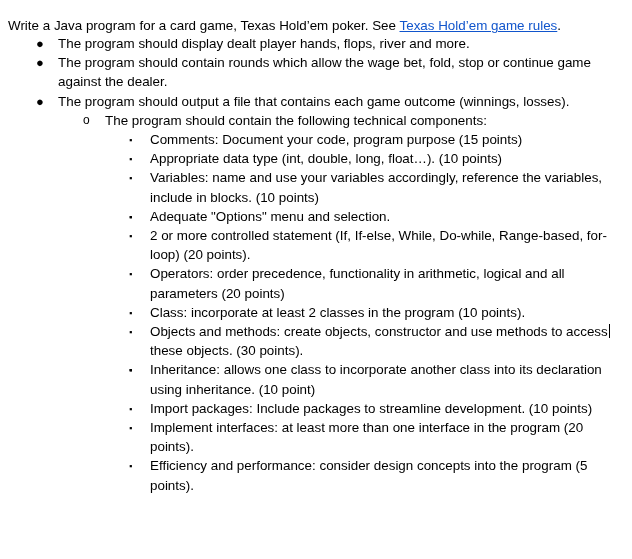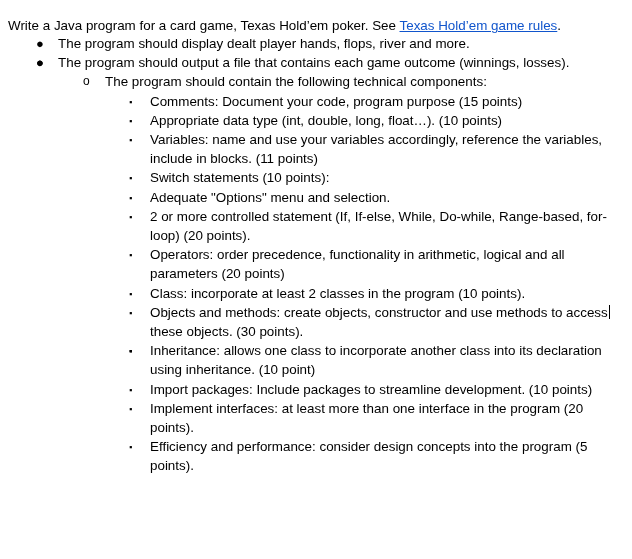--- a/index.html
+++ b/index.html
@@ -86,44 +86,44 @@
 
   <p class="intro"><span>Write a Java program for a card game, Texas Hold’em poker. See </span><a class="hyperlink">Texas Hold’em game rules</a><span>.</span></p>
 
   <div class="list">
       <div class="li lvl1">
         <span class="marker">●</span>
         <span class="txt">The program should display dealt player hands, flops, river and more.</span>
       </div>
       <div class="li lvl1">
         <span class="marker">●</span>
+        <span class="txt">The program should contain rounds which allow the wage bet, fold, stop or continue game against the dealer.</span>
       </div>
       <div class="li lvl1">
         <span class="marker">●</span>
         <span class="txt">The program should output a file that contains each game outcome (winnings, losses).</span>
       </div>
       <div class="li lvl2">
         <span class="marker">o</span>
         <span class="txt">The program should contain the following technical components:</span>
       </div>
       <div class="li lvl3">
         <span class="marker">▪</span>
         <span class="txt">Comments: Document your code, program purpose (15 points)</span>
       </div>
       <div class="li lvl3">
         <span class="marker">▪</span>
         <span class="txt">Appropriate data type (int, double, long, float…). (10 points)</span>
       </div>
       <div class="li lvl3">
         <span class="marker">▪</span>
-        <span class="txt">Variables: name and use your variables accordingly, reference the variables, include in blocks. (11 points)</span>
+        <span class="txt">Variables: name and use your variables accordingly, reference the variables, include in blocks. (10 points)</span>
       </div>
       <div class="li lvl3">
         <span class="marker">▪</span>
-        <span class="txt">Switch statements (10 points):</span>
       </div>
       <div class="li lvl3">
         <span class="marker">▪</span>
         <span class="txt">Adequate "Options" menu and selection.</span>
       </div>
       <div class="li lvl3">
         <span class="marker">▪</span>
         <span class="txt">2 or more controlled statement (If, If-else, While, Do-while, Range-based, for-loop) (20 points).</span>
       </div>
       <div class="li lvl3">

